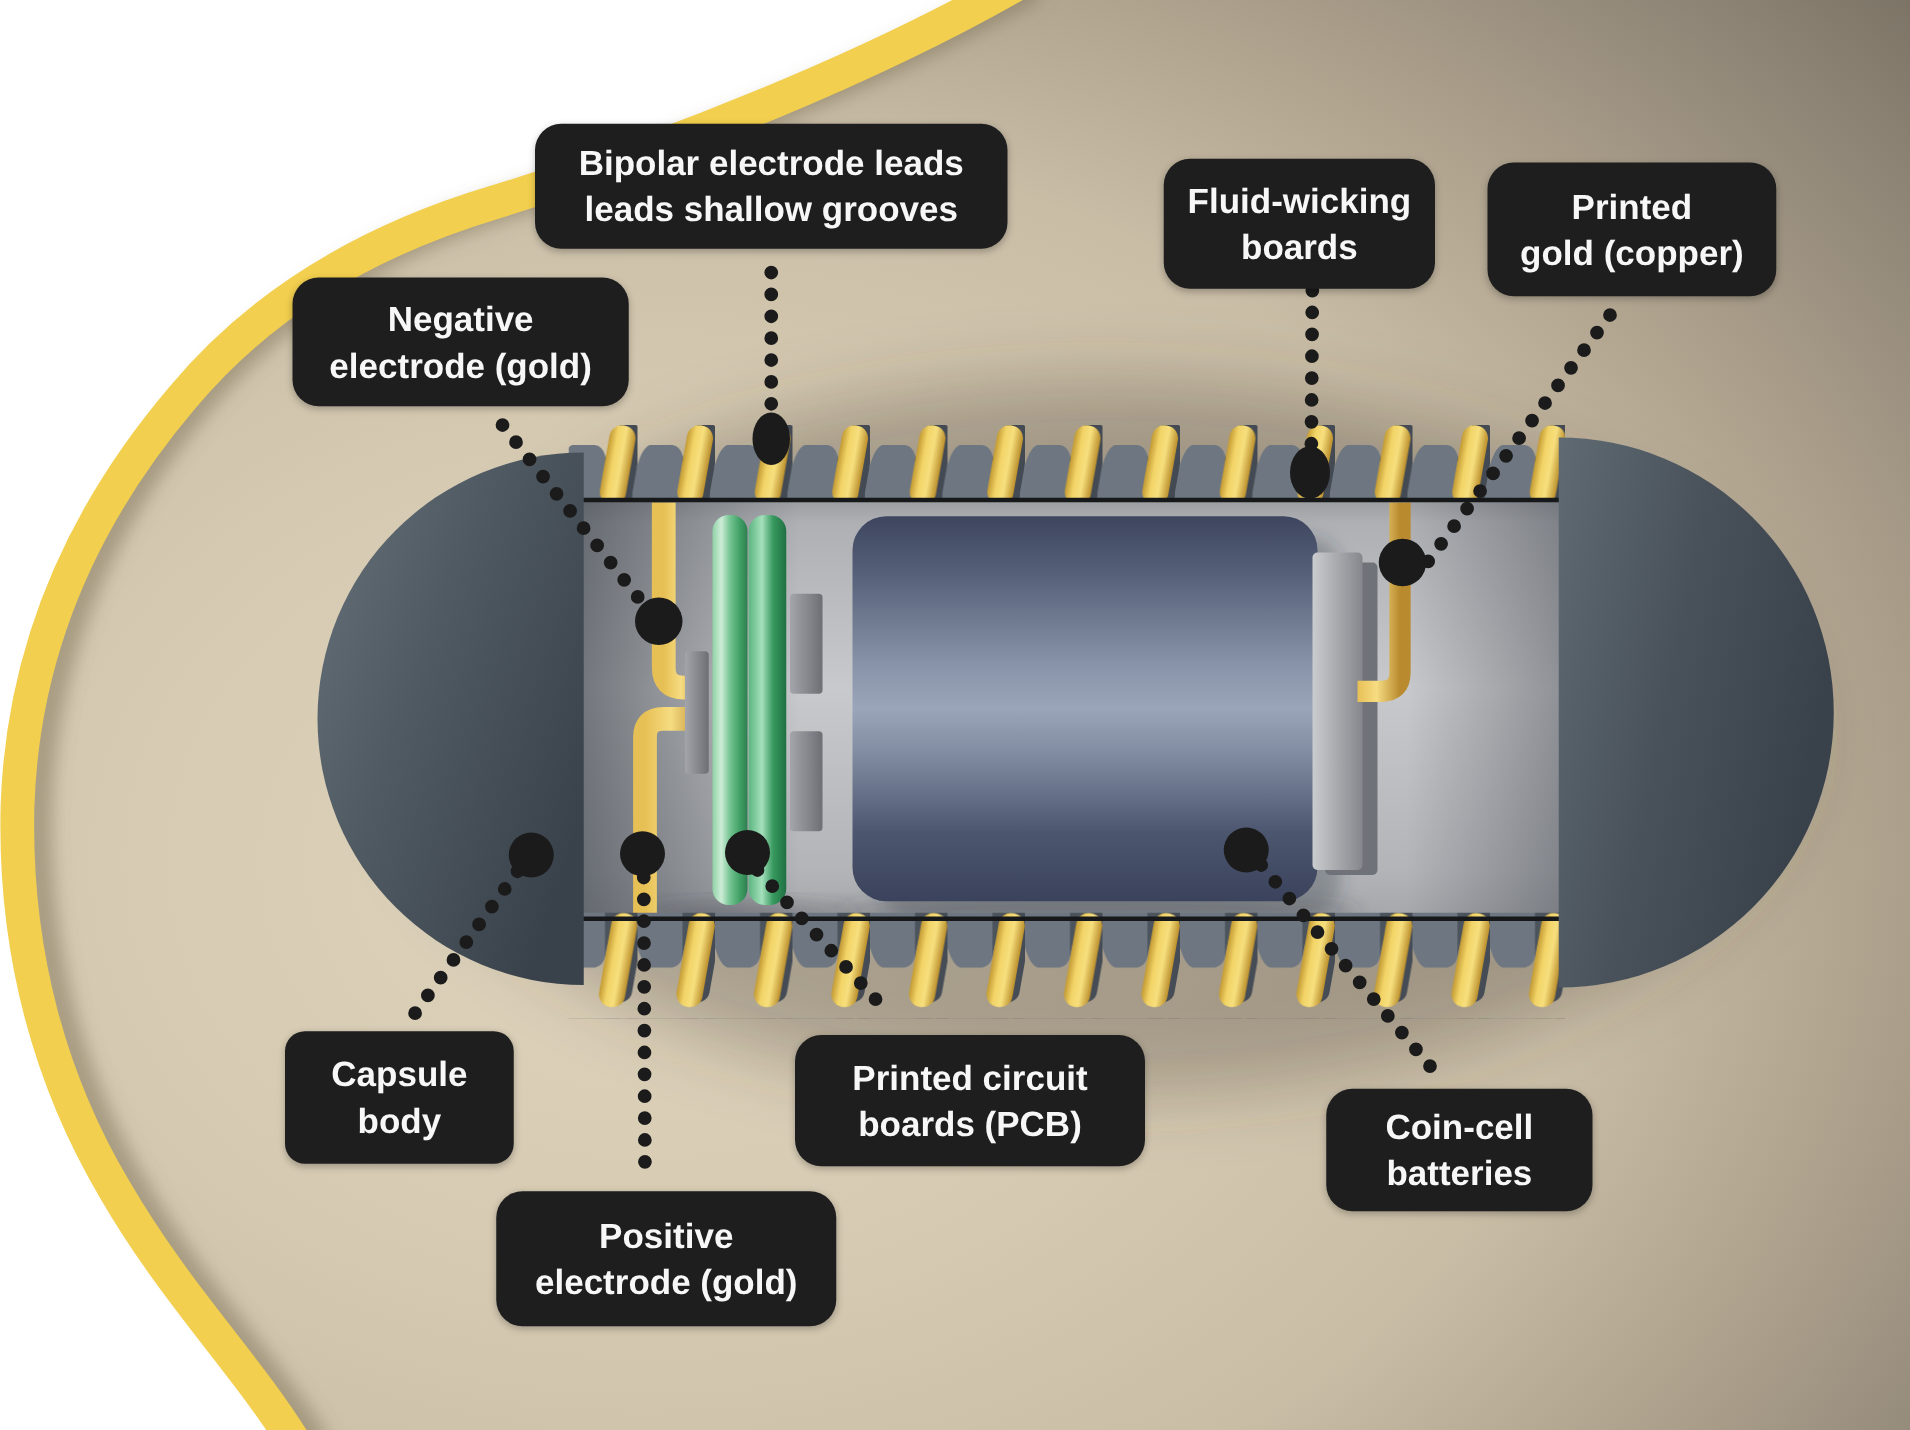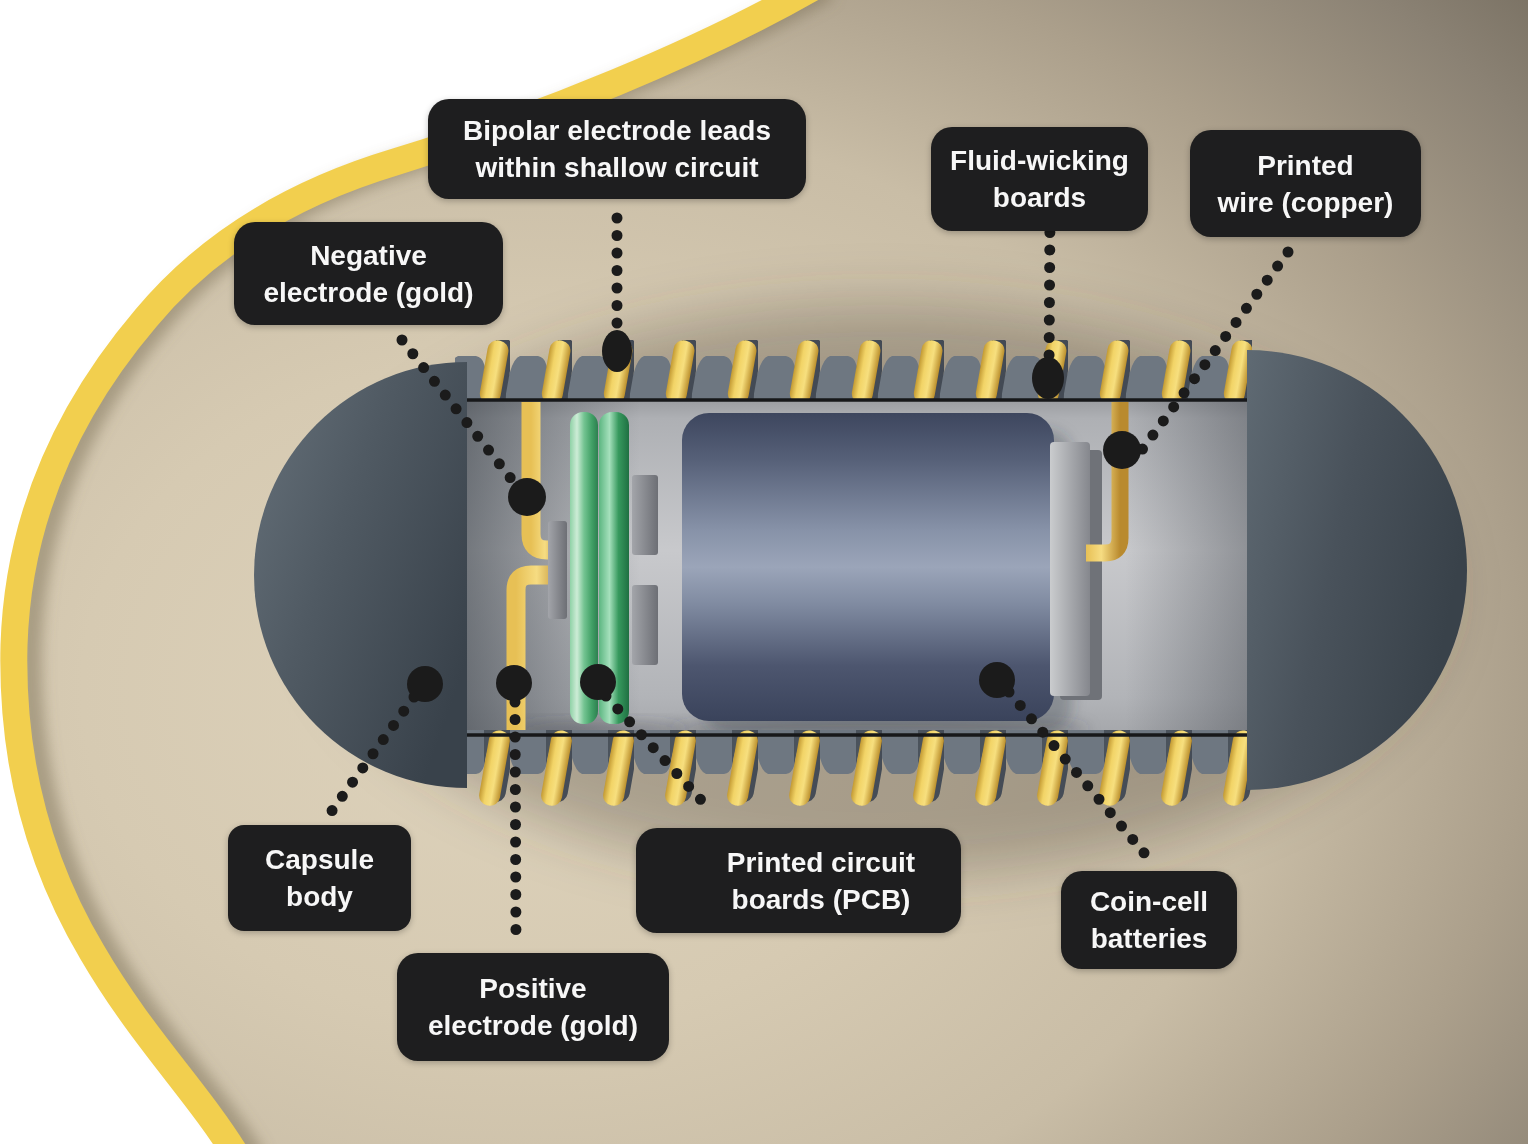--- a/index.html
+++ b/index.html
@@ -11,22 +11,22 @@
          text-align:center;font:700 28px/37px "Liberation Sans",sans-serif;
          box-shadow:0 2px 6px rgba(0,0,0,0.25);}
   .label span{display:block;white-space:nowrap;}
   
   #lab-bipolar {left:428px;top:99px; width:378px;height:100px;}
   #lab-fluid   {left:931px;top:97px; width:217px;height:104px;margin-top:30px;}
   #lab-enamel  {left:1190px;top:130px;width:231px;height:107px;}
   #lab-negative{left:234px;top:222px;width:269px;height:103px;}
   #lab-capsule {left:228px;top:825px;width:183px;height:106px;border-radius:16px;}
   #lab-positive{left:397px;top:953px;width:272px;height:108px;}
-  #lab-pcb     {left:636px;top:828px;width:280px;height:105px;padding-left:45px;}
-  #lab-coin    {left:1061px;top:871px;width:176px;height:98px;text-align:right;}
+  #lab-pcb     {left:636px;top:828px;width:280px;height:105px;}
+  #lab-coin    {left:1061px;top:871px;width:213px;height:98px;text-align:right;}
 </style>
 </head>
 <body>
 
 <div id="stage">
 
 <svg id="art" viewBox="0 0 1528 1144">
   <defs>
     <radialGradient id="tissueGrad" cx="0.33" cy="0.60" r="0.95">
       <stop offset="0" stop-color="#ded3bc"></stop>
@@ -186,29 +186,29 @@
     <circle cx="527" cy="497" r="19"></circle>
     <circle cx="425" cy="684" r="18"></circle>
     <circle cx="514" cy="683" r="18"></circle>
     <circle cx="598" cy="682" r="18"></circle>
     <circle cx="997" cy="680" r="18"></circle>
   </g>
 </svg>
 
 <div class="label" id="lab-bipolar">
   <span>Bipolar electrode leads</span>
-  <span>within shallow circuit</span>
+  <span>leads shallow grooves</span>
 </div>
 <div class="label" id="lab-fluid">
   <span>Fluid-wicking</span>
   <span>boards</span>
 </div>
 <div class="label" id="lab-enamel">
   <span>Printed</span>
-  <span>wire (copper)</span>
+  <span>gold (copper)</span>
 </div>
 <div class="label" id="lab-negative">
   <span>Negative</span>
   <span>electrode (gold)</span>
 </div>
 <div class="label" id="lab-capsule">
   <span>Capsule</span>
   <span>body</span>
 </div>
 <div class="label" id="lab-positive">

